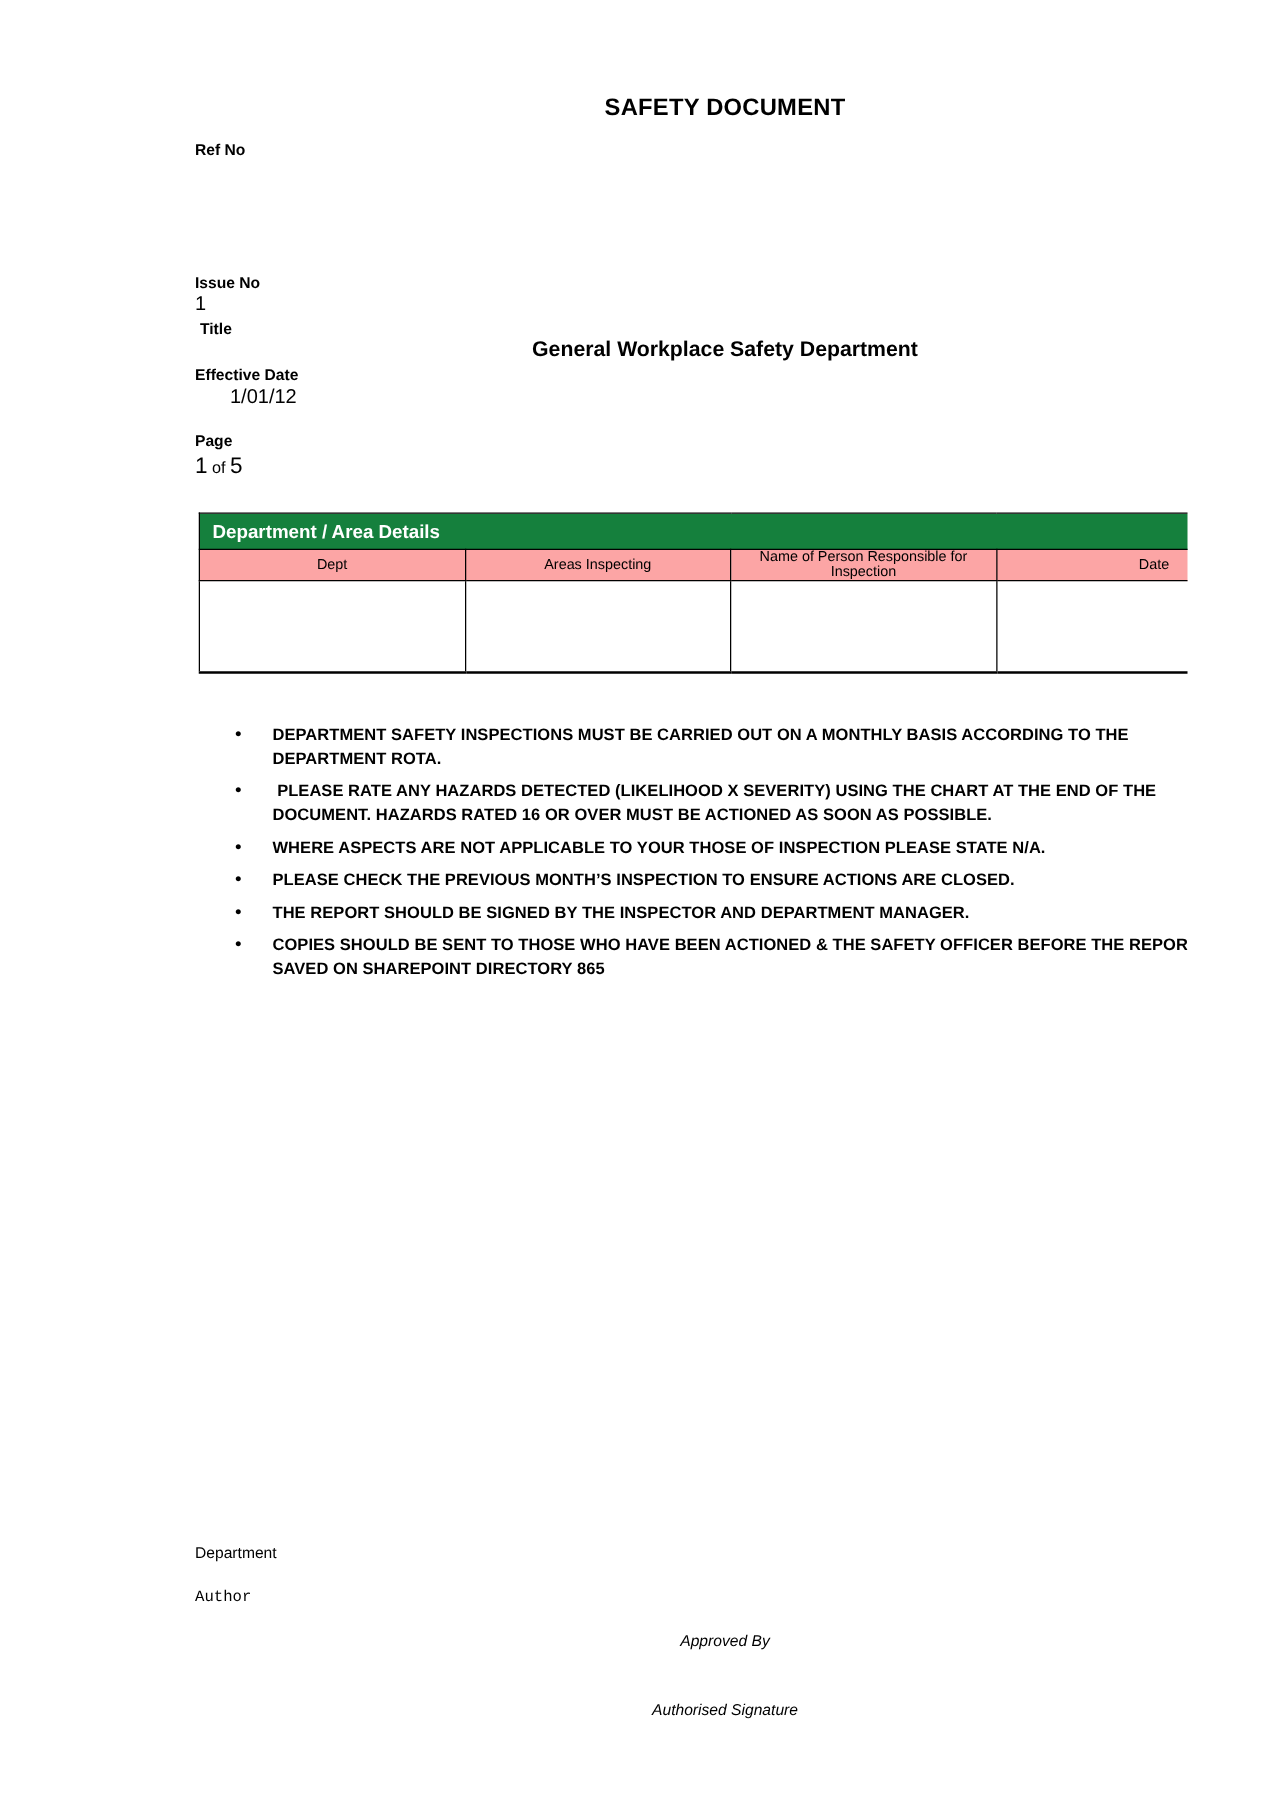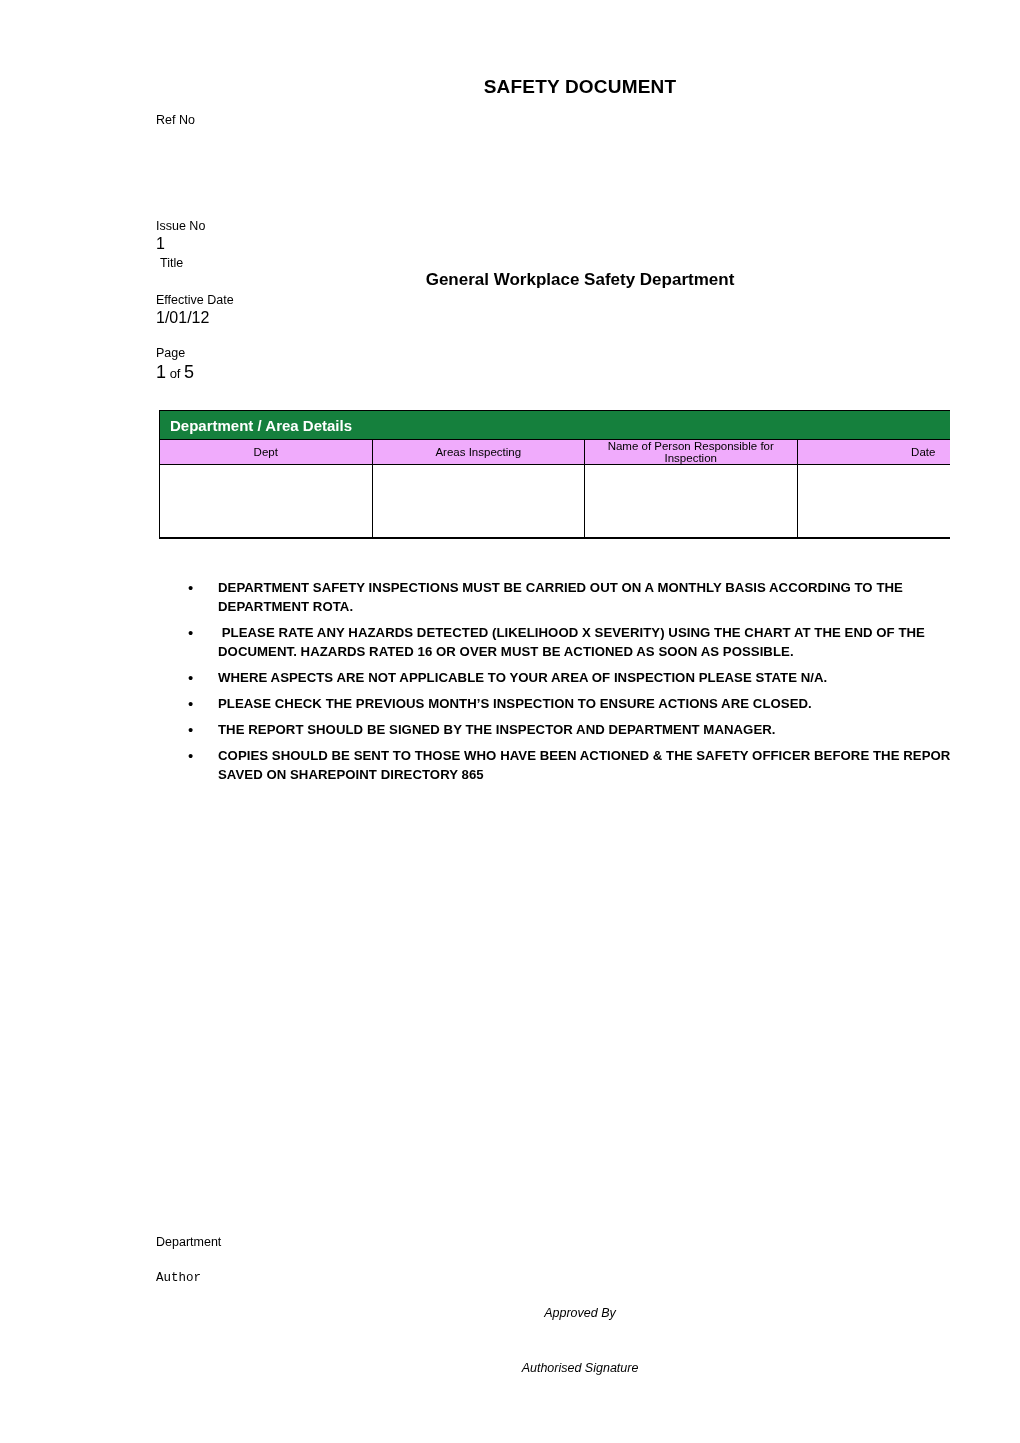--- a/index.html
+++ b/index.html
@@ -29,38 +29,38 @@
     width: 1020px;
     text-align: center;
     font-size: 19px;
     font-weight: bold;
     letter-spacing: 0.2px;
   }
   .meta-label {
     position: absolute;
     left: 86px;
     font-size: 12.5px;
-    font-weight: normal;
+    font-weight: bold;
     line-height: 1.15;
     white-space: nowrap;
   }
   .meta-value {
     position: absolute;
     left: 86px;
     font-size: 16px;
     font-weight: normal;
     line-height: 1.15;
     white-space: nowrap;
   }
   #ref-no-label   { top: 113px; }
   #issue-no-label { top: 219px; }
   #issue-no-value { top: 235px; }
   #title-label    { top: 256px; left: 90px; }
   #eff-date-label { top: 293px; }
-  #eff-date-value { top: 309px; }
+  #eff-date-value { top: 309px; margin-left: 28px; }
   #page-label     { top: 346px; }
   #page-value     { top: 362px; }
 
   .page-value-inner { font-size: 18px; }
   .page-value-of { font-size: 13px; }
 
   .form-title {
     position: absolute;
     left: 0;
     top: 270px;
@@ -87,21 +87,21 @@
   .dept-table .band-title {
     background: #15803d;
     color: #ffffff;
     font-size: 15px;
     font-weight: bold;
     text-align: left;
     height: 28px;
     padding: 0 0 0 10px;
   }
   .dept-table .col-head {
-    background: #f0abfc;
+    background: #fca5a5;
     color: #000000;
     font-size: 11.5px;
     font-weight: normal;
     text-align: center;
     height: 19px;
   }
   .dept-table .body-cell {
     background: #ffffff;
     height: 72px;
   }
@@ -210,21 +210,21 @@
       <span class="note-text">DEPARTMENT SAFETY INSPECTIONS MUST BE CARRIED OUT ON A MONTHLY BASIS ACCORDING TO THE DEPARTMENT ROTA.</span>
     </div>
 
     <div class="note-row">
       <span class="note-bullet">•</span>
       <span class="note-text"> PLEASE RATE ANY HAZARDS DETECTED (LIKELIHOOD X SEVERITY) USING THE CHART AT THE END OF THE DOCUMENT. HAZARDS RATED 16 OR OVER MUST BE ACTIONED AS SOON AS POSSIBLE.</span>
     </div>
 
     <div class="note-row">
       <span class="note-bullet">•</span>
-      <span class="note-text">WHERE ASPECTS ARE NOT APPLICABLE TO YOUR AREA OF INSPECTION PLEASE STATE N/A.</span>
+      <span class="note-text">WHERE ASPECTS ARE NOT APPLICABLE TO YOUR THOSE OF INSPECTION PLEASE STATE N/A.</span>
     </div>
 
     <div class="note-row">
       <span class="note-bullet">•</span>
       <span class="note-text">PLEASE CHECK THE PREVIOUS MONTH’S INSPECTION TO ENSURE ACTIONS ARE CLOSED.</span>
     </div>
 
     <div class="note-row">
       <span class="note-bullet">•</span>
       <span class="note-text">THE REPORT SHOULD BE SIGNED BY THE INSPECTOR AND DEPARTMENT MANAGER.</span>

